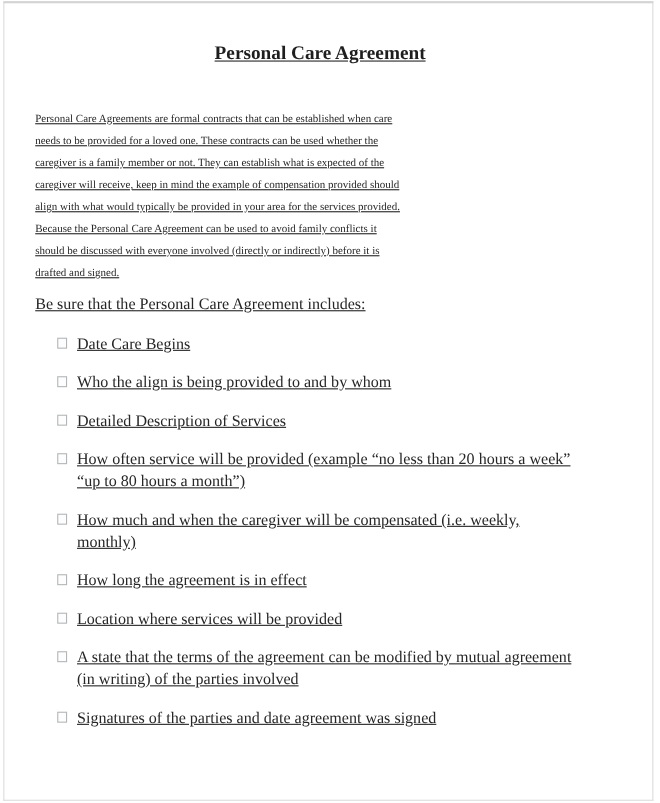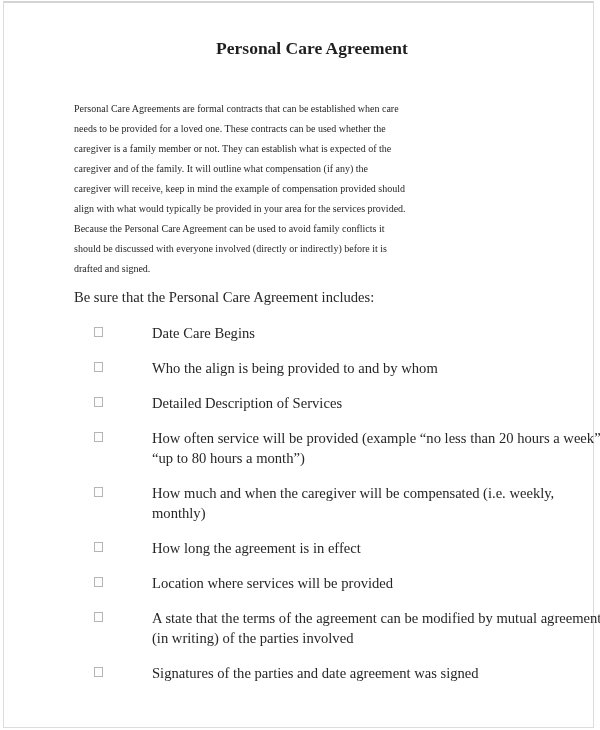--- a/index.html
+++ b/index.html
@@ -19,21 +19,22 @@
   }
   .page-frame {
     position: absolute;
     top: 1px; left: 3px; right: 6px; bottom: 2px;
     border: 1px solid #dcdcdc;
     border-top: 2px solid #d4d4d4;
     pointer-events: none;
   }
   .content {
     position: relative;
-    padding: 0 50px 0 74px;
+    padding: 0 50px 0 32px;
+    text-decoration: underline;
   }
   .doc-title {
     margin-top: 38px;
     font-size: 17.5px;
     line-height: 20px;
     font-weight: 700;
     text-align: center;
     color: #1e1e1e;
   }
   .intro {
@@ -53,21 +54,20 @@
   .checklist {
     margin-top: 16px;
   }
   .check-item {
     display: flex;
     align-items: flex-start;
     padding-left: 20px;
     margin-bottom: 15px;
     font-size: 14.6px;
     line-height: 20px;
-    gap: 40px;
   }
   .checkbox {
     flex: none;
     width: 7px;
     height: 8px;
     border: 1px solid #b3b6b8;
     background: #fdfdfd;
     margin: 4px 9px 0 0;
   }
   .check-item .line {
@@ -80,21 +80,20 @@
 <div class="page">
   <div class="page-frame"></div>
   <div class="content">
 
     <div class="doc-title">Personal Care Agreement</div>
 
     <div class="intro">
       <div class="line">Personal Care Agreements are formal contracts that can be established when care</div>
       <div class="line">needs to be provided for a loved one. These contracts can be used whether the</div>
       <div class="line">caregiver is a family member or not. They can establish what is expected of the</div>
-      <div class="line">caregiver and of the family. It will outline what compensation (if any) the</div>
       <div class="line">caregiver will receive, keep in mind the example of compensation provided should</div>
       <div class="line">align with what would typically be provided in your area for the services provided.</div>
       <div class="line">Because the Personal Care Agreement can be used to avoid family conflicts it</div>
       <div class="line">should be discussed with everyone involved (directly or indirectly) before it is</div>
       <div class="line">drafted and signed.</div>
     </div>
 
     <div class="list-intro">Be sure that the Personal Care Agreement includes:</div>
 
     <div class="checklist">

